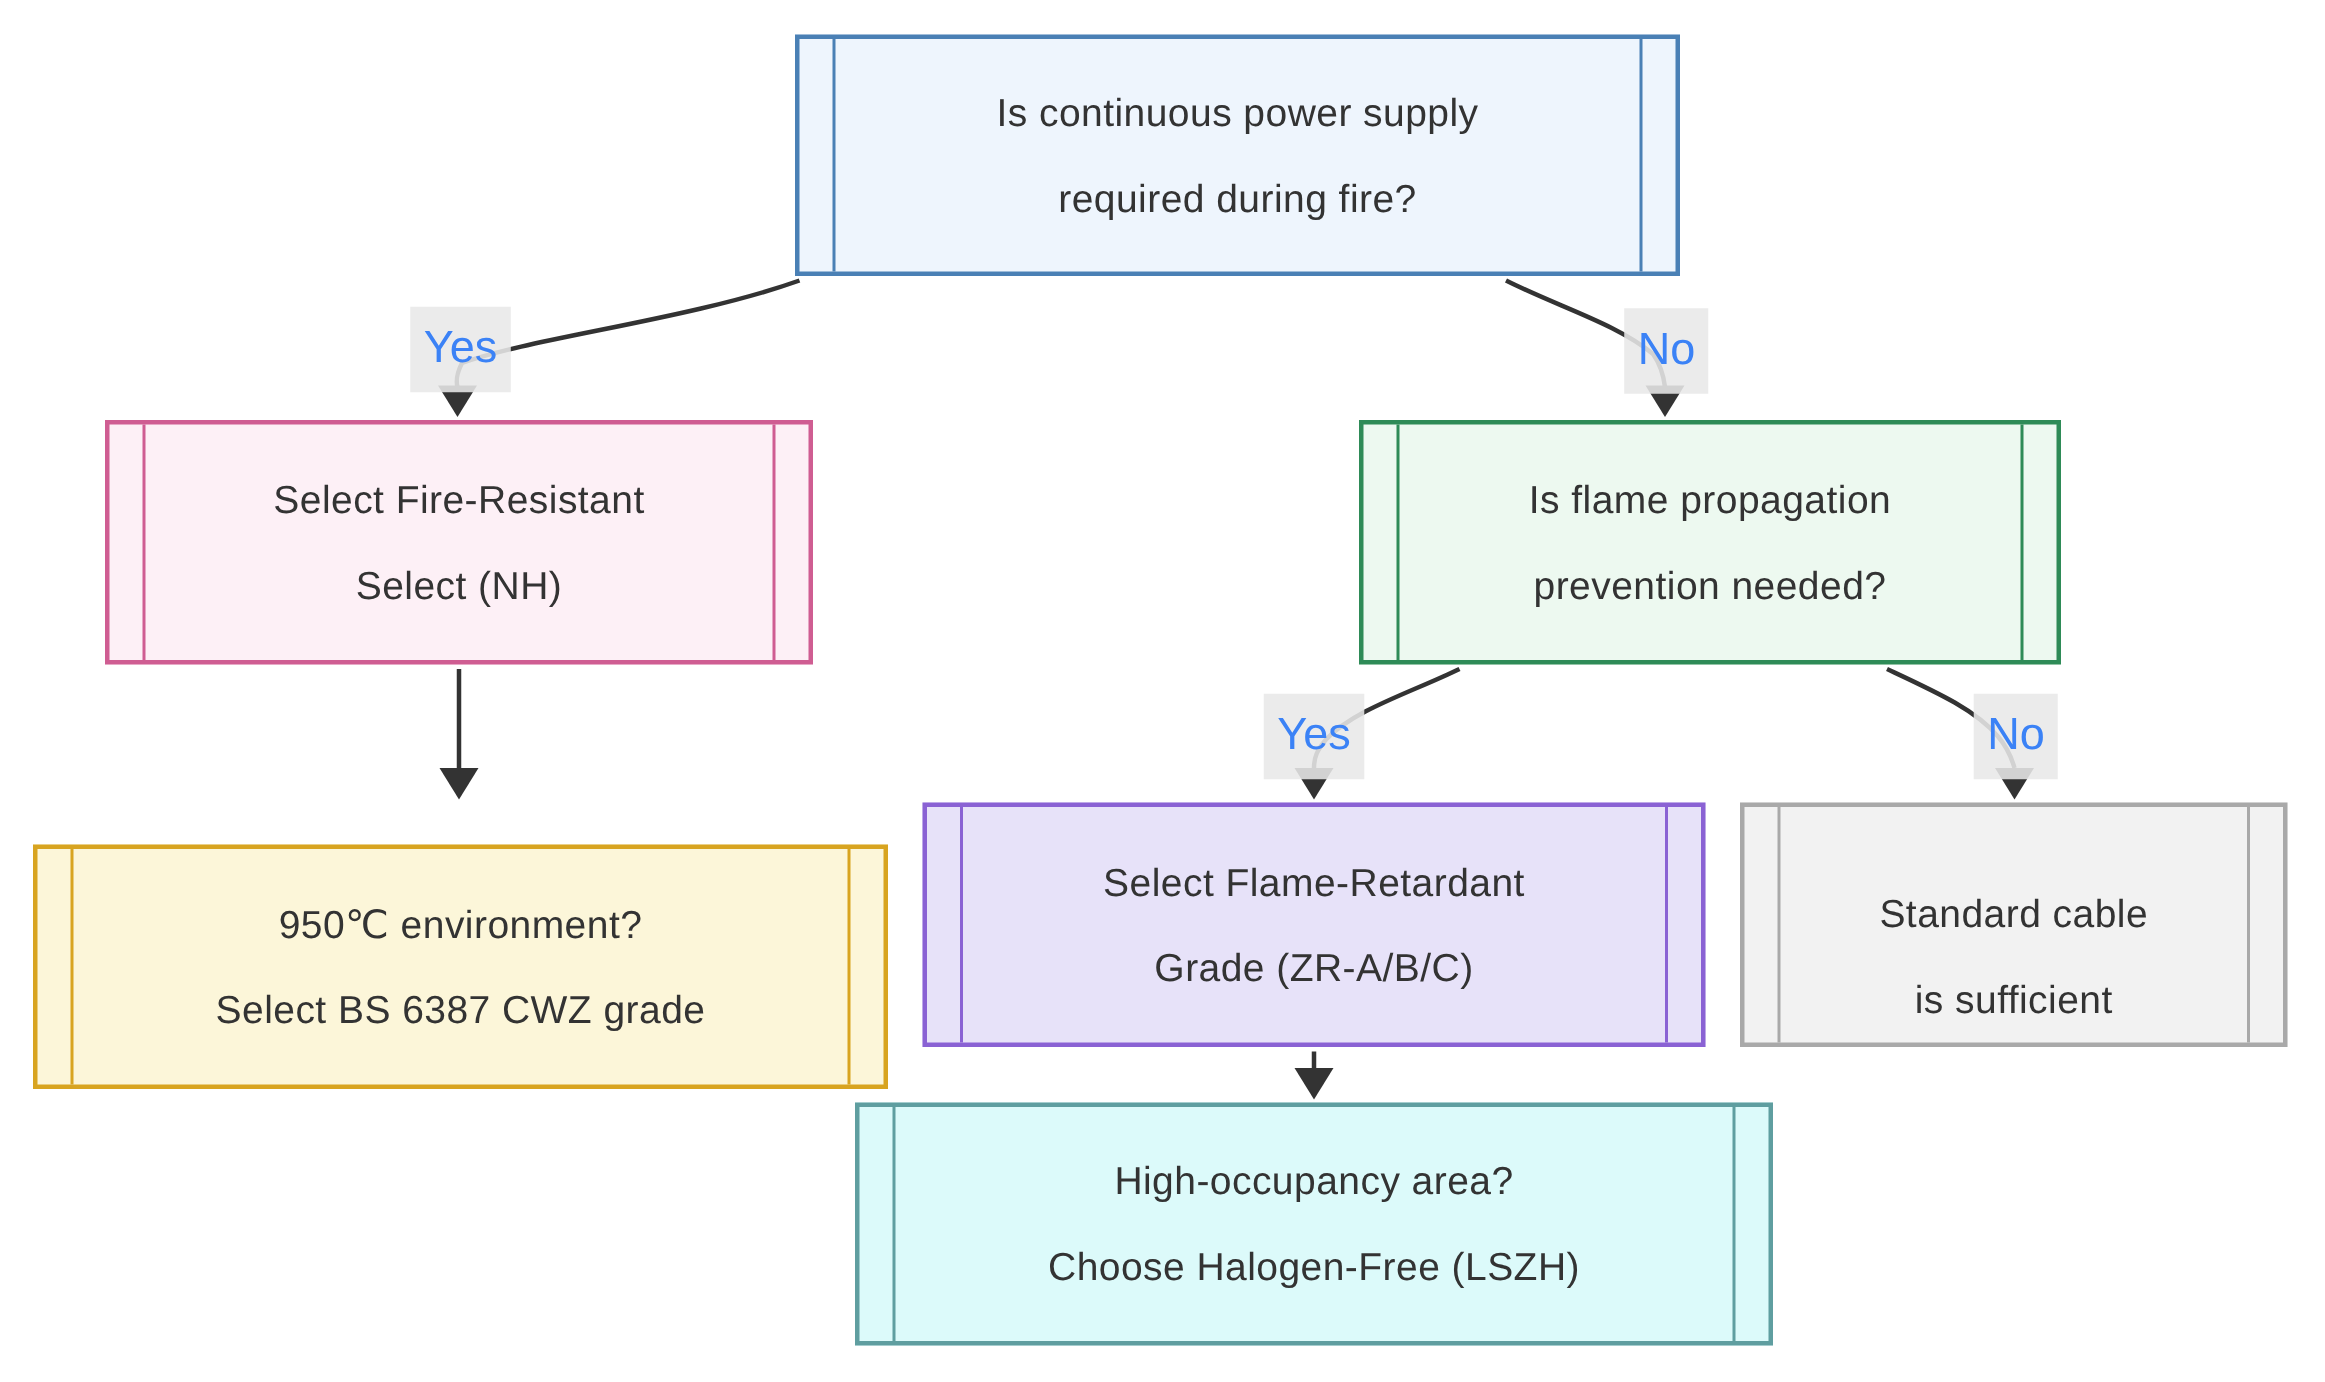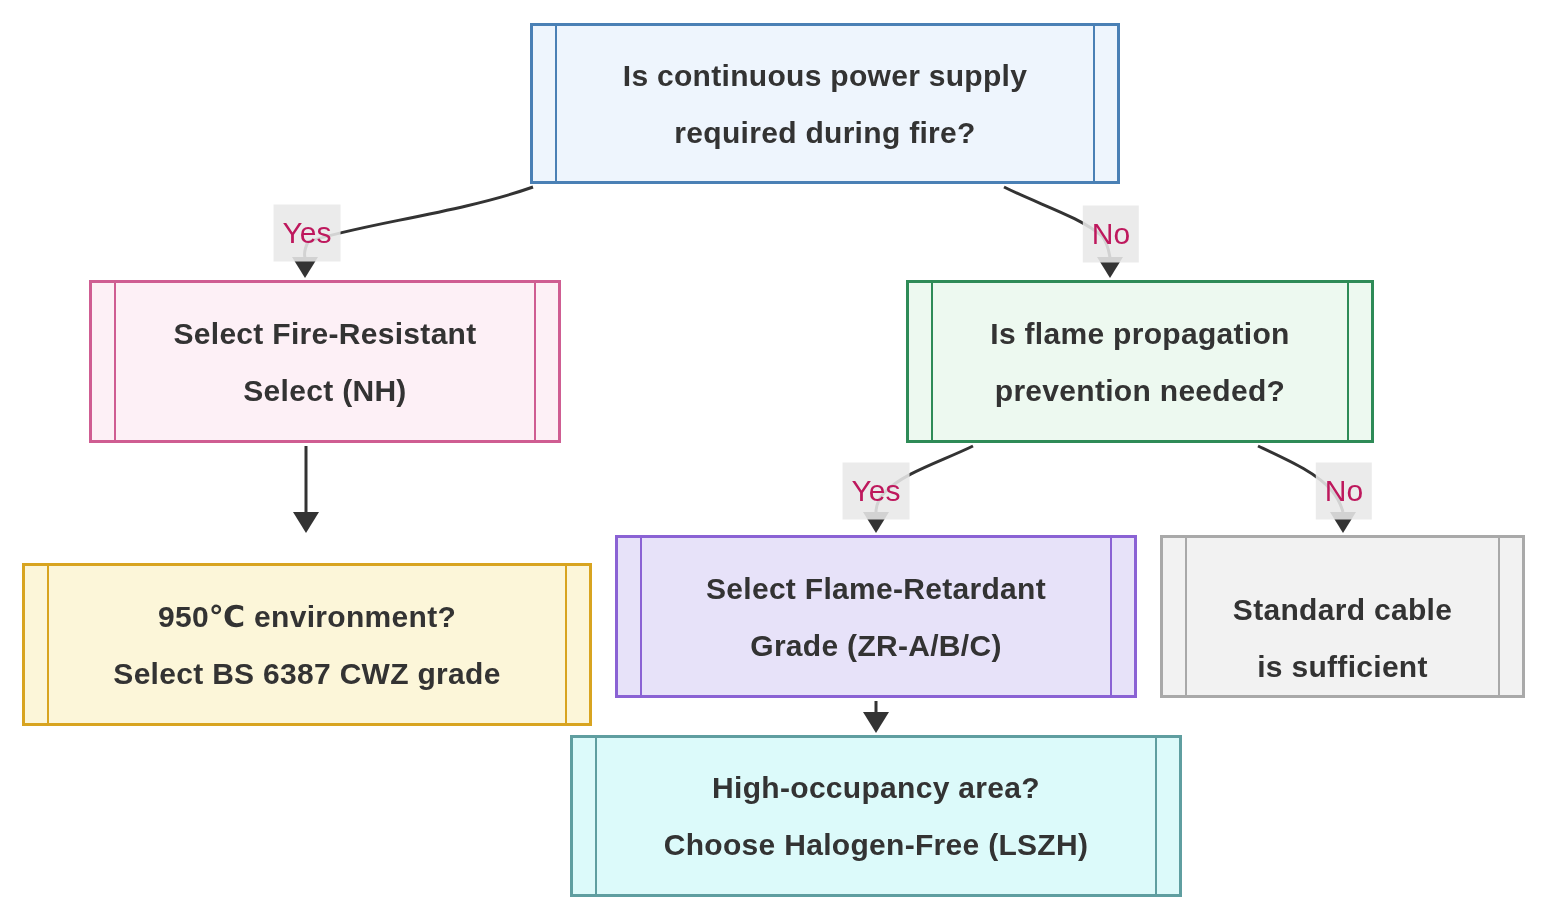--- a/index.html
+++ b/index.html
@@ -30,42 +30,42 @@
   .node .inset {
     position: absolute;
     left: 22px; right: 22px; top: 0; bottom: 0;
     border-left: 2.5px solid var(--border, #333);
     border-right: 2.5px solid var(--border, #333);
     pointer-events: none;
   }
   .node .label {
     position: relative;
     text-align: center;
-    font-size: 30px;
-    font-weight: bold;
+    font-size: 26px;
+    font-weight: normal;
     color: #333333;
     line-height: 57px;
     letter-spacing: 0.3px;
     white-space: nowrap;
     z-index: 1;
   }
   
   .n-q1    { left: 530px;  top: 23px;  width: 590px; height: 161px; }
-  .n-fire  { left: 70px;   top: 280px; width: 472px; height: 163px; margin-left: 19px; }
+  .n-fire  { left: 70px;   top: 280px; width: 472px; height: 163px; }
   .n-flameq{ left: 906px;  top: 280px; width: 468px; height: 163px; }
   .n-cwz   { left: 22px;   top: 535px; width: 570px; height: 163px; margin-top: 28px; }
   .n-zr    { left: 615px;  top: 535px; width: 522px; height: 163px; }
   .n-std   { left: 1160px; top: 535px; width: 365px; height: 163px; align-items: flex-end; }
   .n-lszh  { left: 570px;  top: 735px; width: 612px; height: 162px; }
 
   .edge-label {
     position: absolute;
     transform: translate(-50%, -50%);
     background: rgba(232, 232, 232, 0.88);
-    color: #be185d;
+    color: #3b82f6;
     font-size: 30px;
     font-weight: normal;
     line-height: 1;
     padding: 13px 9px 14px 9px;
     z-index: 2;
     white-space: nowrap;
   }
   .el-yes1 { left: 307px;  top: 233px; }
   .el-no1  { left: 1111px; top: 234px; }
   .el-yes2 { left: 876px;  top: 491px; }

